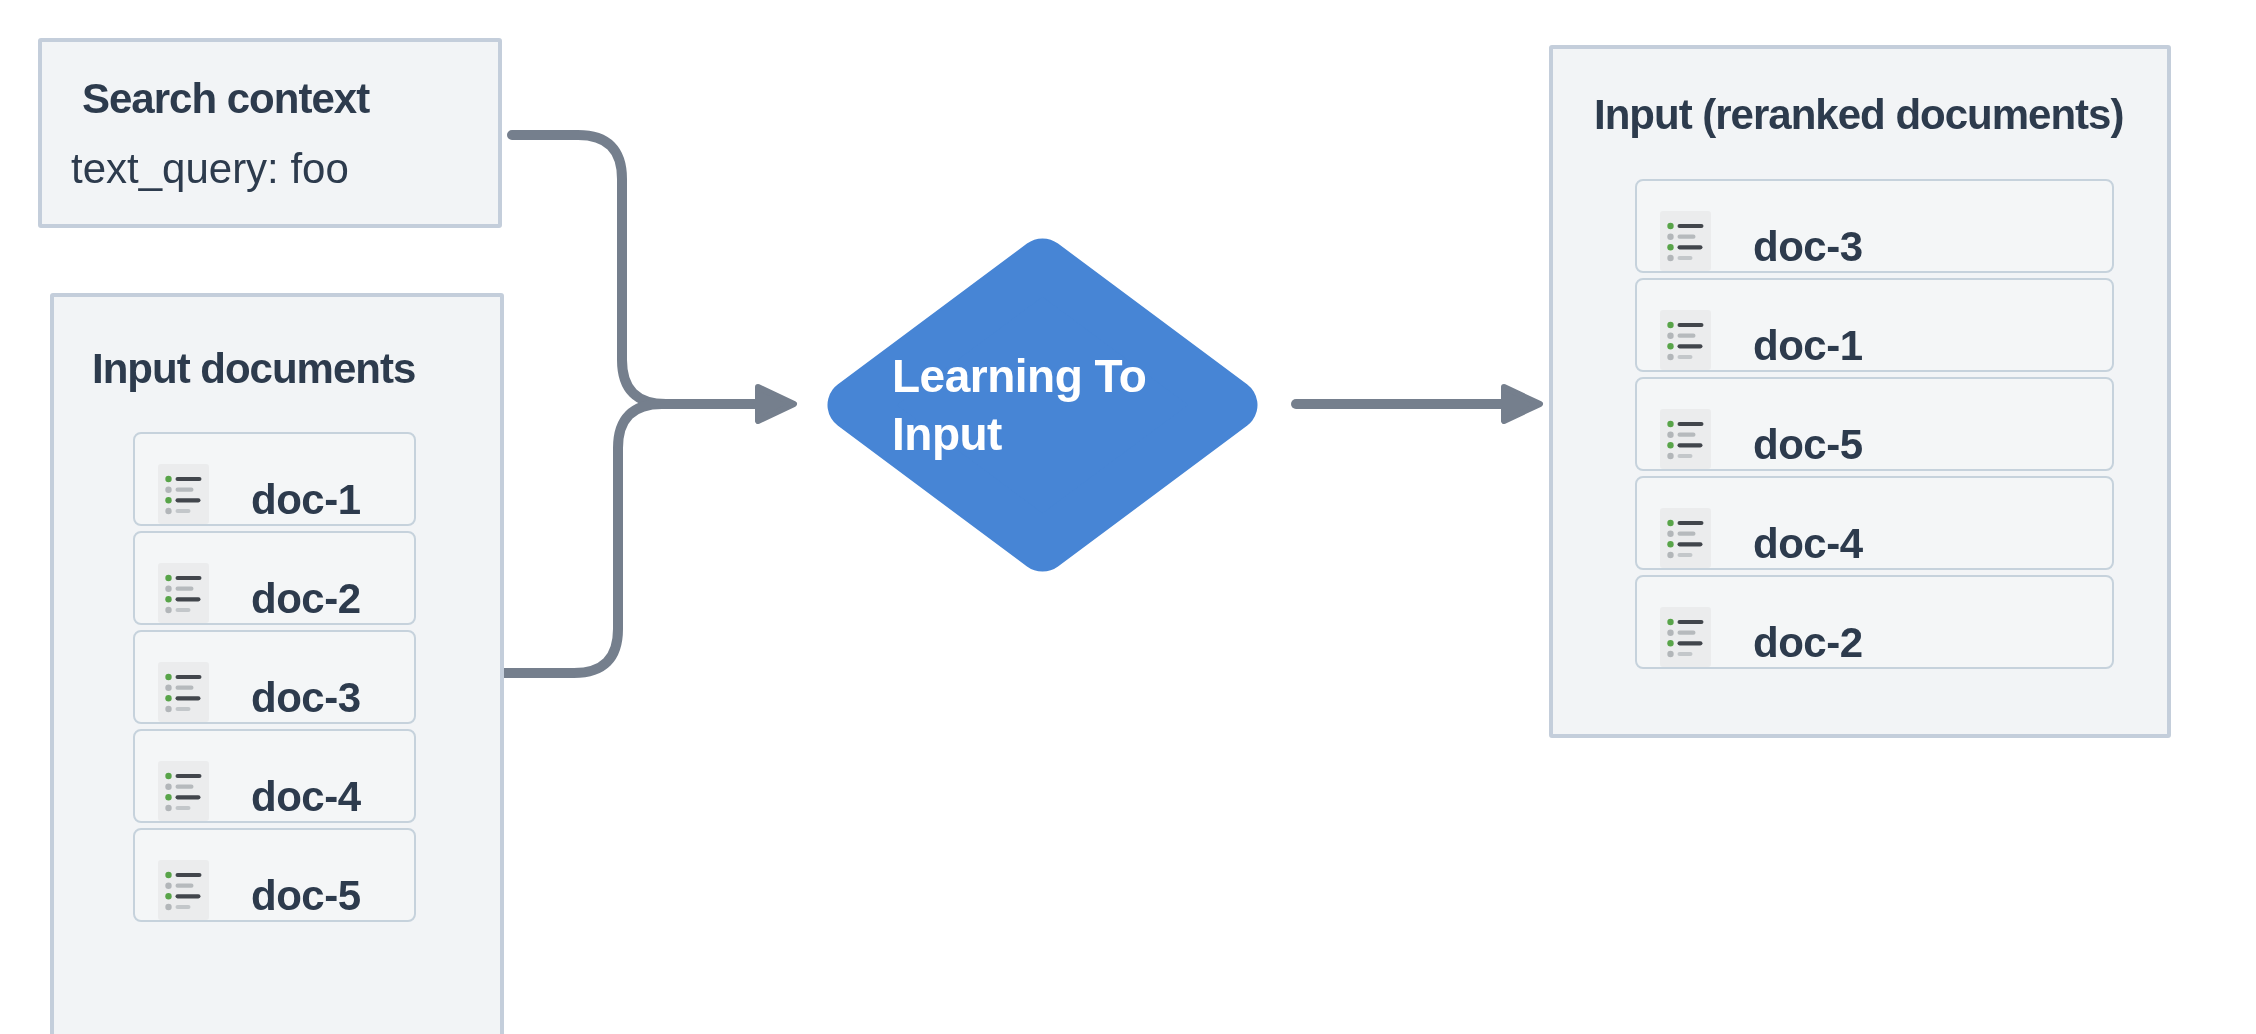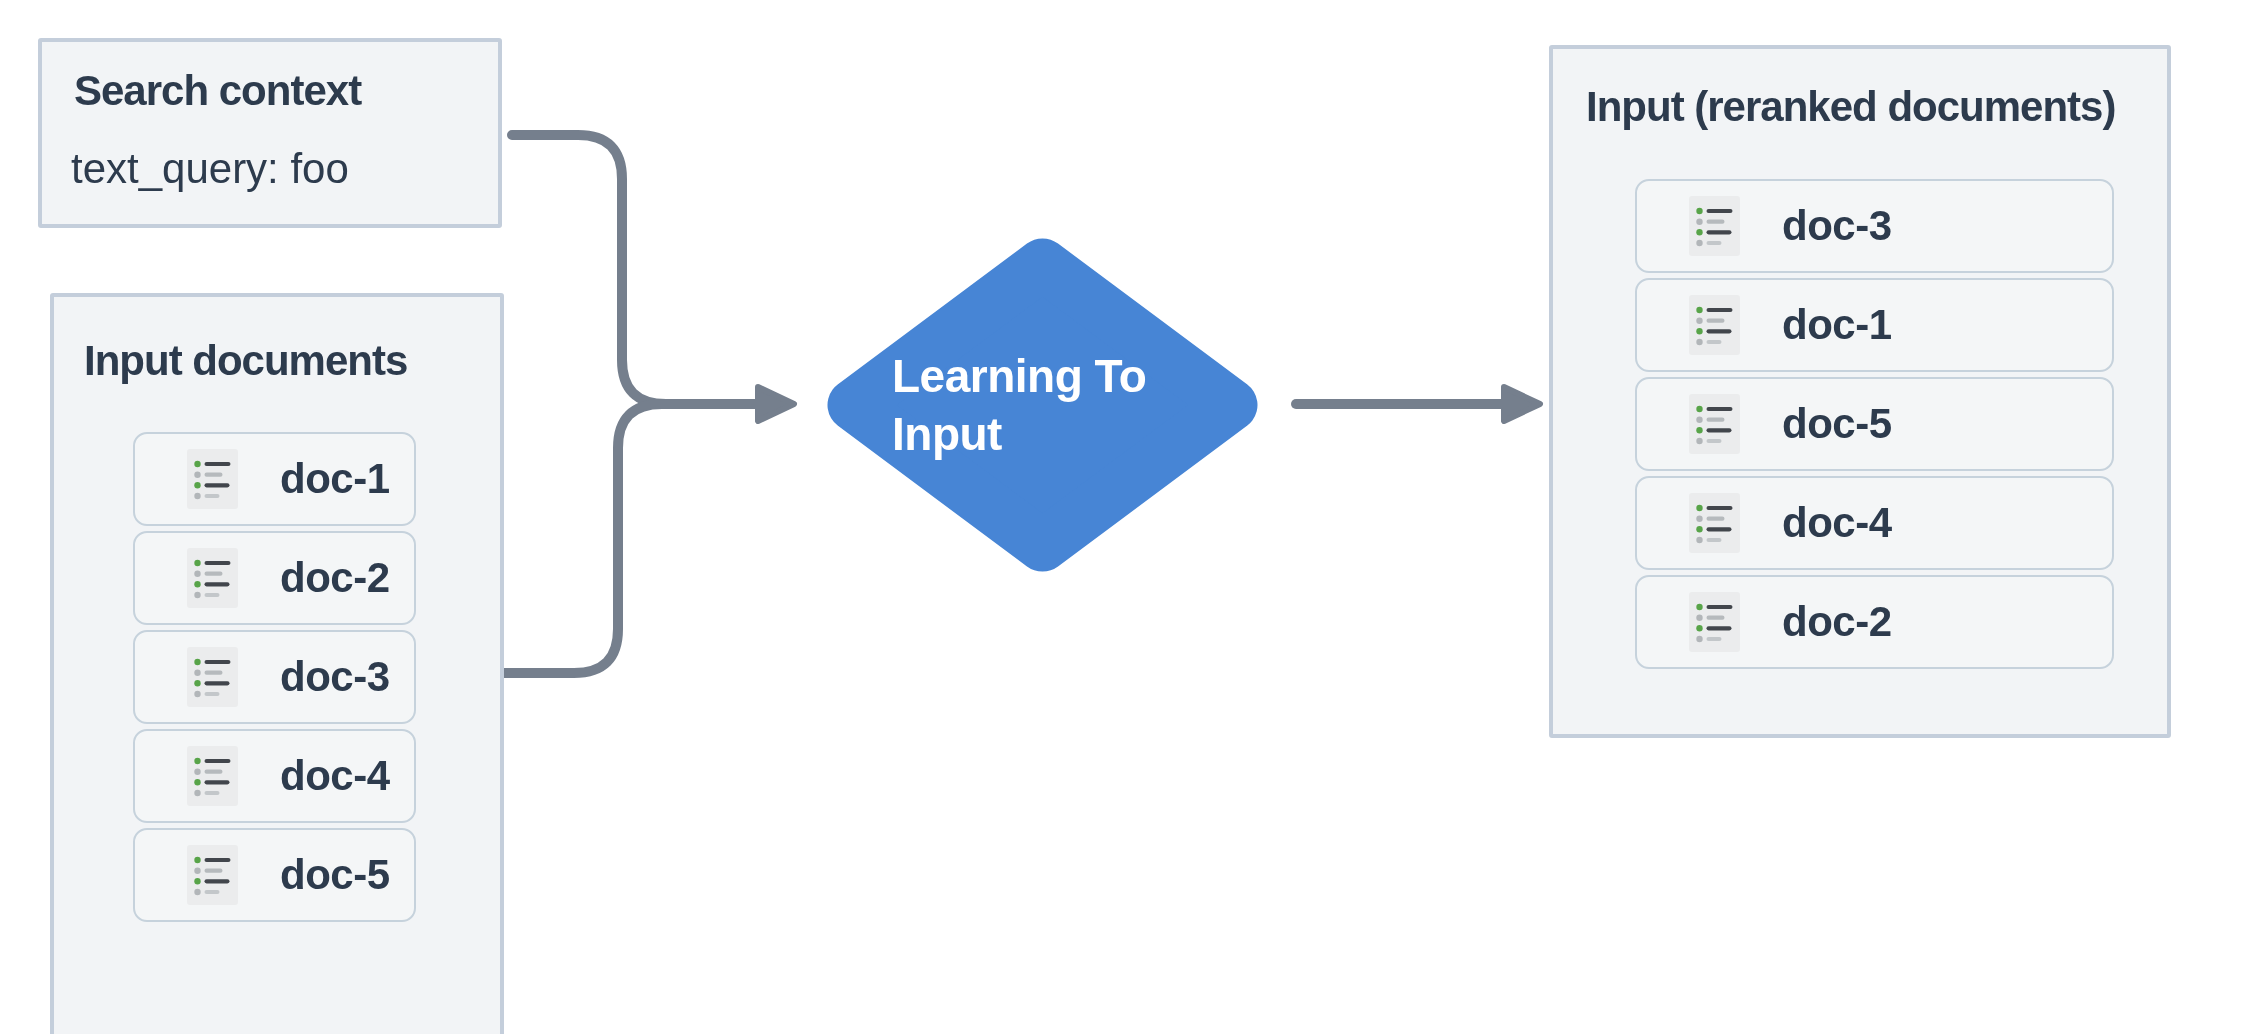--- a/index.html
+++ b/index.html
@@ -25,41 +25,41 @@
     color:var(--text-dark);
   }
   .connectors{position:absolute;left:0;top:0;width:2256px;height:1034px;}
   .panel{
     position:absolute;box-sizing:border-box;
     background:var(--panel-bg);
     border:4px solid var(--panel-border);
     border-radius:3px;
   }
   .panel-title{
-    position:absolute;margin:0;
+    position:absolute;margin:8px;
     font-size:42px;font-weight:bold;letter-spacing:-1px;
     line-height:1.1;color:var(--text-dark);white-space:nowrap;
   }
   .query-text{
     position:absolute;font-size:42px;font-weight:normal;
     line-height:1.1;color:var(--text-dark);white-space:nowrap;
   }
   .panel-search{left:38px;top:38px;width:464px;height:190px;}
   .panel-input{left:50px;top:293px;width:454px;height:900px;}
   .panel-output{left:1549px;top:45px;width:622px;height:693px;}
   .doc-list{position:absolute;}
   .doc-list-input{left:79px;top:135px;width:283px;}
   .doc-list-output{left:82px;top:130px;width:479px;}
   .doc-row{
     box-sizing:border-box;height:94px;margin-bottom:5px;
     background:var(--row-bg);
     border:2.5px solid var(--row-border);
-    border-radius:14px;
-    display:flex;align-items:center;
-    padding-left:52px;
+    border-radius:8px;
+    display:flex;align-items:flex-end;
+    padding-left:23px;
   }
   .doc-icon{flex:0 0 auto;display:block;}
   .doc-label{
     margin-left:42px;font-size:42px;font-weight:bold;
     letter-spacing:-0.5px;color:var(--text-dark);white-space:nowrap;
   }
   .diamond-label{
     position:absolute;left:892px;top:347px;width:300px;
     text-align:left;color:var(--diamond-text);
     font-size:46px;font-weight:bold;line-height:58px;letter-spacing:-0.5px;

